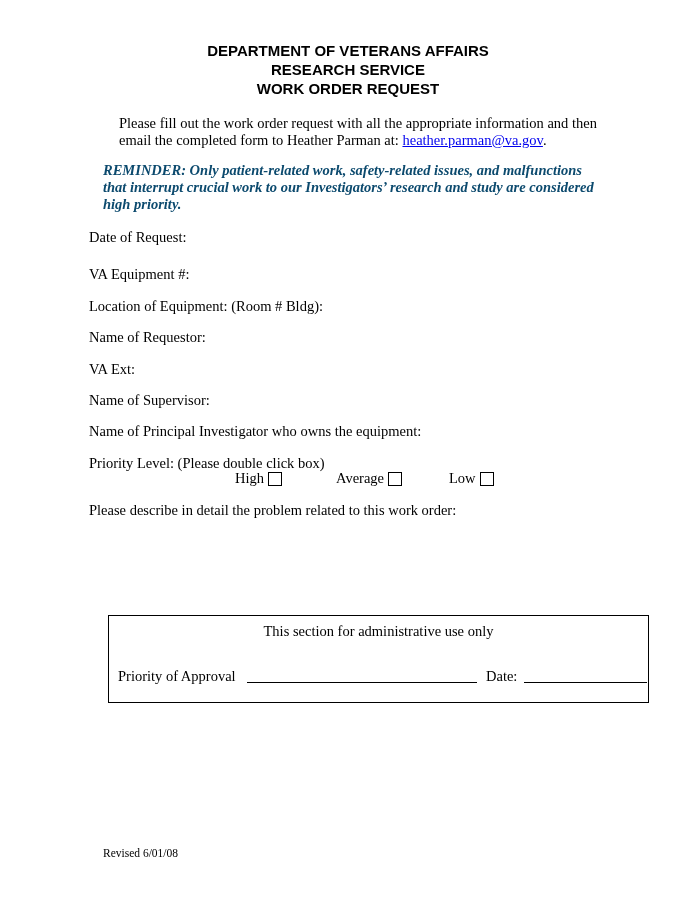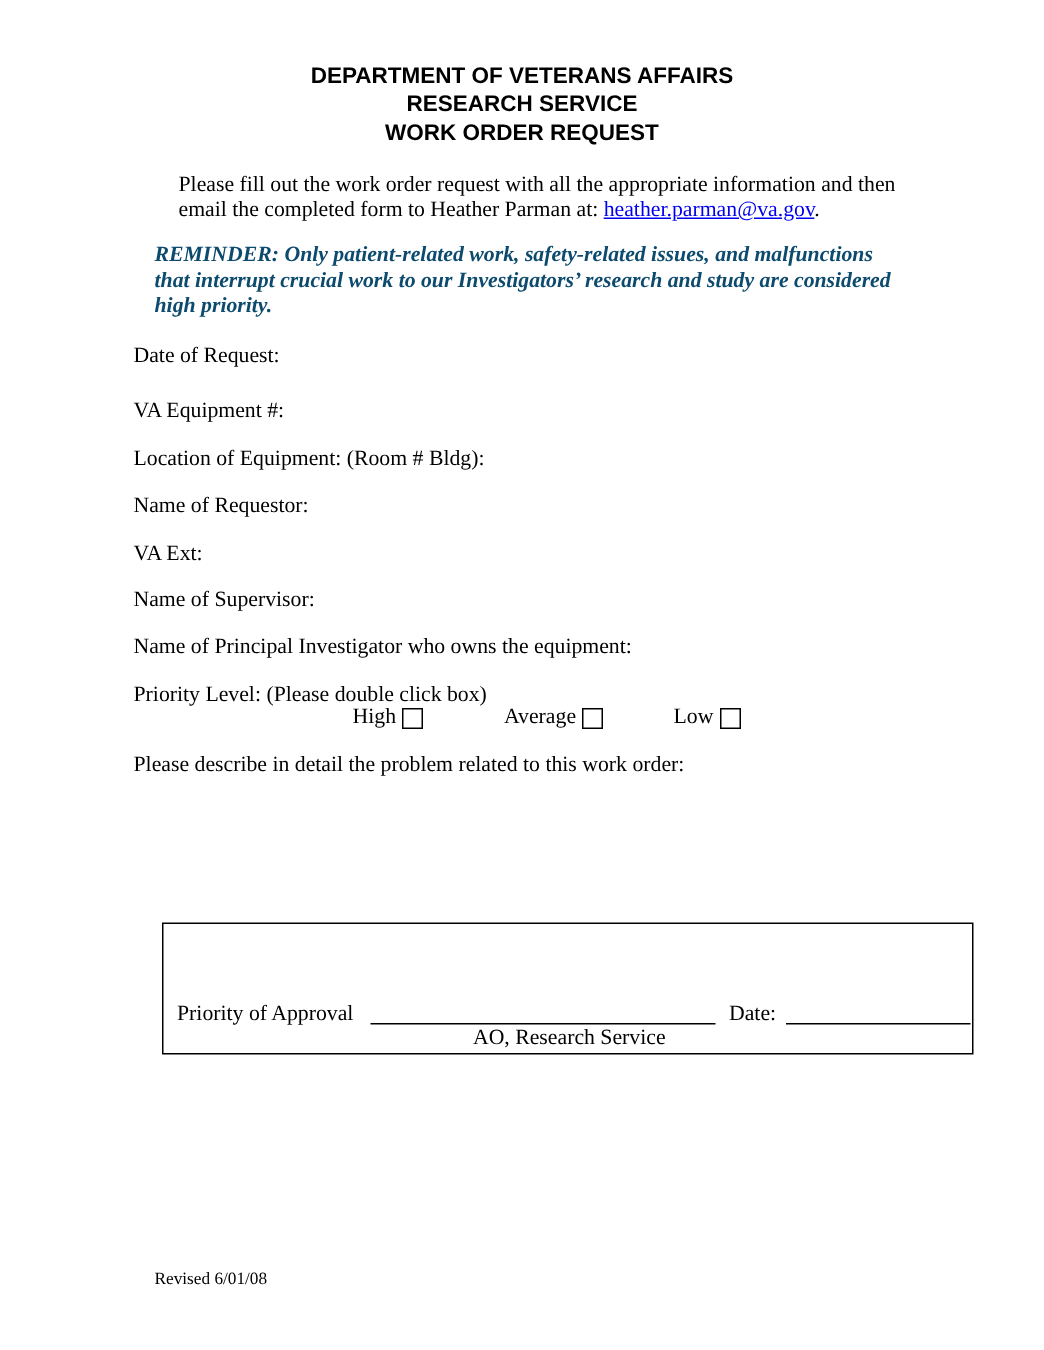--- a/index.html
+++ b/index.html
@@ -55,20 +55,20 @@
   <span class="cb"></span>
 </div>
 <div class="prio-row" style="left:449px">
   <span>Low</span>
   <span class="cb"></span>
 </div>
 
 <div class="field" style="top:502px">Please describe in detail the problem related to this work order:</div>
 
 <div class="admin">
+  <div class="admin-head">This section for administrative use only</div>
   <div class="sig-label">Priority of Approval</div>
   <div class="sig-line"></div>
   <div class="date-label">Date:</div>
   <div class="date-line"></div>
-  <div class="ao-label"><span>AO, Research Service</span></div>
 </div>
 
 <div class="footer">Revised 6/01/08</div>
 
 </body></html>

